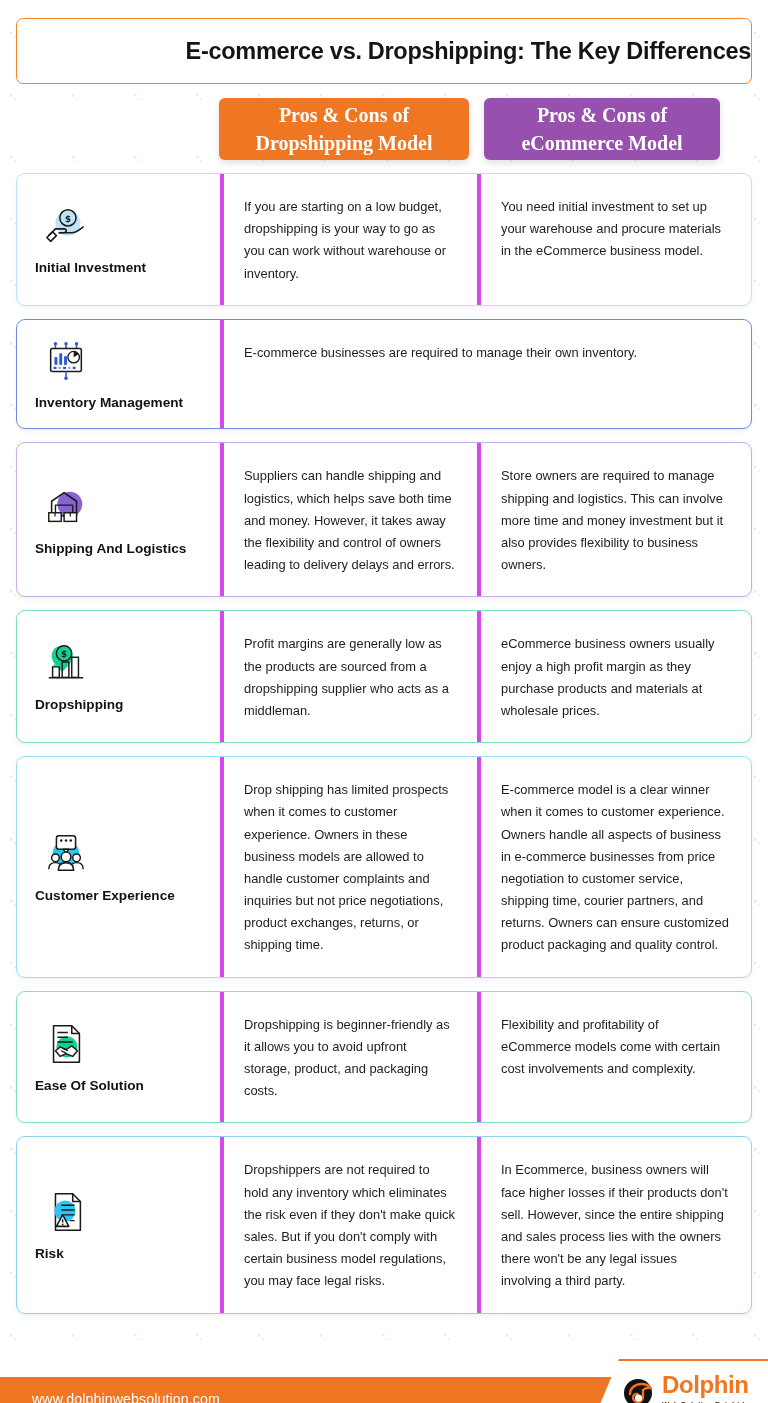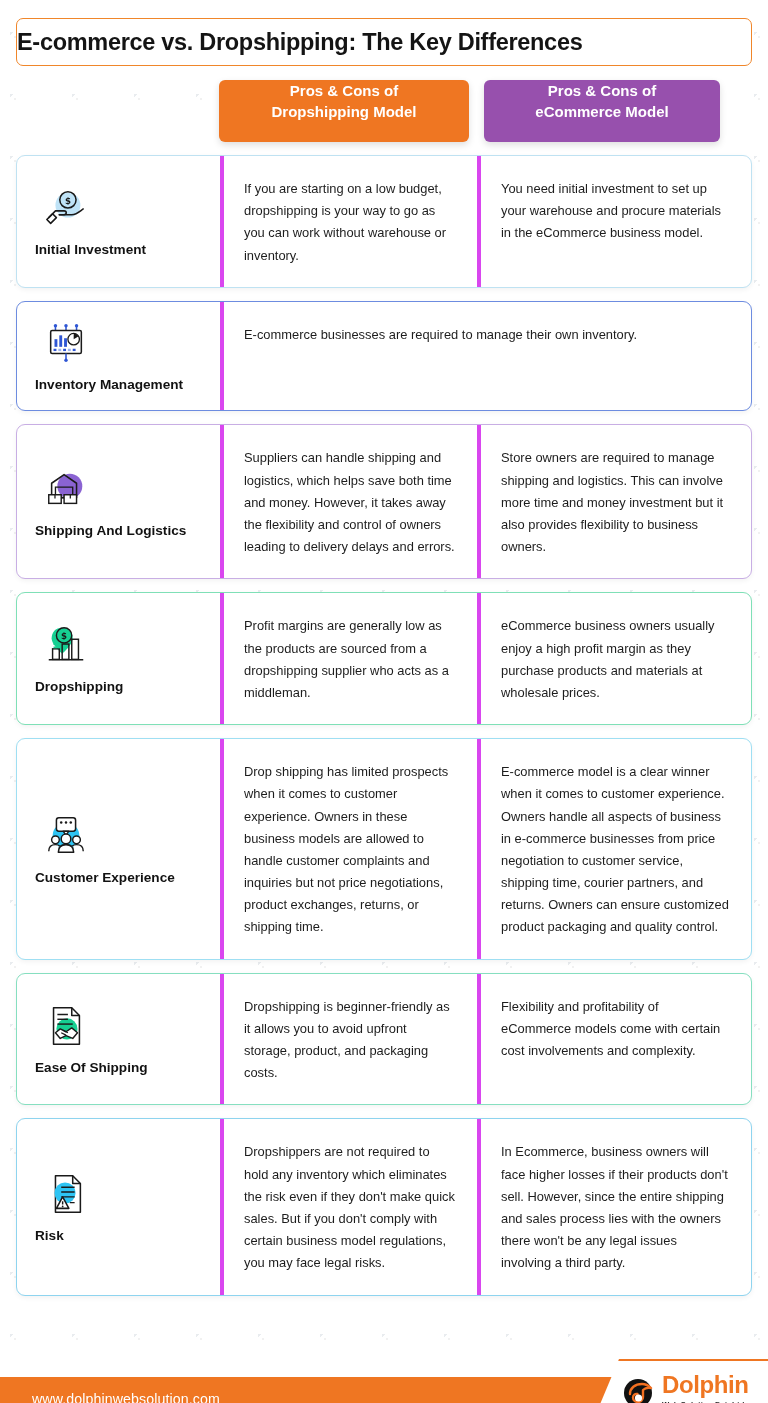--- a/index.html
+++ b/index.html
@@ -27,27 +27,27 @@
       radial-gradient(circle, rgba(0,0,0,0.055) 1px, transparent 1.4px);
     background-size: 62px 62px;
     background-position: 46px 112px;
     pointer-events:none;
   }
 
   
   .title-card {
     position: relative;
     margin: 18px 16px 0 16px;
-    height: 48px;
+    height: 66px;
     border: 1.3px solid #f0862a;
     border-radius: 7px;
     background: #ffffff;
     display: flex;
     align-items: center;
-    justify-content: flex-start;
+    justify-content: flex-end;
     z-index: 3;
   }
   .title-card h1 {
     font-size: 23.5px;
     font-weight: 700;
     color: #141414;
     letter-spacing: -0.3px;
     white-space: nowrap;
   }
 
@@ -57,27 +57,29 @@
     margin-top: 14px;
     height: 62px;
     z-index: 3;
   }
   .tab {
     position: absolute;
     top: 0;
     height: 62px;
     border-radius: 6px;
     color: #ffffff;
-    font-size: 15px;
+    font-size: 20px;
     font-weight: 700;
     line-height: 1.42;
     text-align: center;
     display: flex;
+    align-items: center;
     justify-content: center;
     box-shadow: 0 3px 7px rgba(0,0,0,0.13);
+    font-family: Liberation Serif, serif;
   }
   .tab-drop { left: 219px; width: 250px; background: #ef7622; }
   .tab-ecom { left: 484px; width: 236px; background: #9750ad; }
 
   
   .rows { position: relative; z-index: 3; padding: 0 16px; margin-top: 13px; }
   .row {
     position: relative;
     background: #ffffff;
     border-radius: 9px;
@@ -329,21 +331,21 @@
             <path d="M30 5 L30 13 L38 13" fill="none" stroke="#1a1a1a" stroke-width="1.6" stroke-linejoin="round"></path>
             <circle cx="25" cy="27" r="11" fill="#16cf92"></circle>
             <line x1="15" y1="12" x2="26" y2="12" stroke="#1a1a1a" stroke-width="1.5"></line>
             <line x1="15" y1="17" x2="26" y2="17" stroke="#1a1a1a" stroke-width="1.5"></line>
             <line x1="15" y1="22" x2="31" y2="22" stroke="#1a1a1a" stroke-width="1.5"></line>
             <path d="M13 31 L18 27 L24 30 L30 26 L36 31 L31 37 L24 34 L18 37 Z" fill="#fff" stroke="#1a1a1a" stroke-width="1.5" stroke-linejoin="round"></path>
             <line x1="19" y1="31" x2="24" y2="33.5" stroke="#1a1a1a" stroke-width="1.3"></line>
             <line x1="21" y1="28.5" x2="26" y2="31" stroke="#1a1a1a" stroke-width="1.3"></line>
           </svg>
         </div>
-        <div class="label-text">Ease Of Shipping</div>
+        <div class="label-text">Ease Of Solution</div>
       </div>
       <div class="cell-text col-drop">Dropshipping is beginner-friendly as it allows you to avoid upfront storage, product, and packaging costs.</div>
       <div class="cell-text col-ecom">Flexibility and profitability of eCommerce models come with certain cost involvements and complexity.</div>
     </div>
 
     <div class="row b-sky">
       <div class="cell-label">
         <div class="icon-wrap">
           <svg viewBox="0 0 48 48">
             <path d="M13 5 L31 5 L39 13 L39 43 L13 43 Z" fill="#fff" stroke="#1a1a1a" stroke-width="1.6" stroke-linejoin="round"></path>

